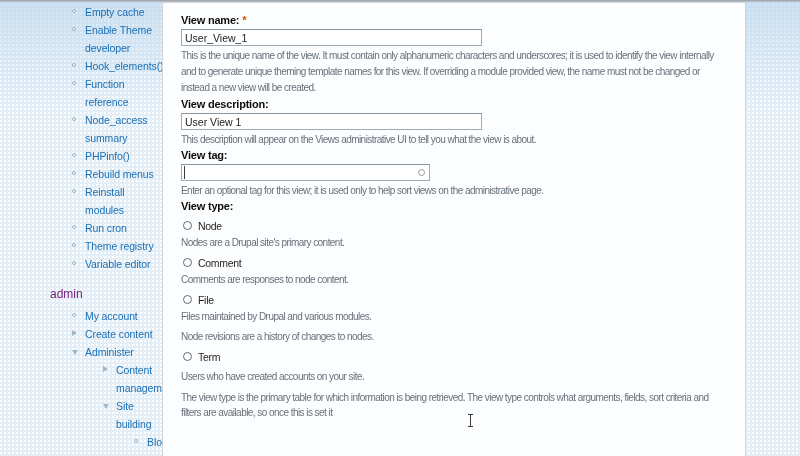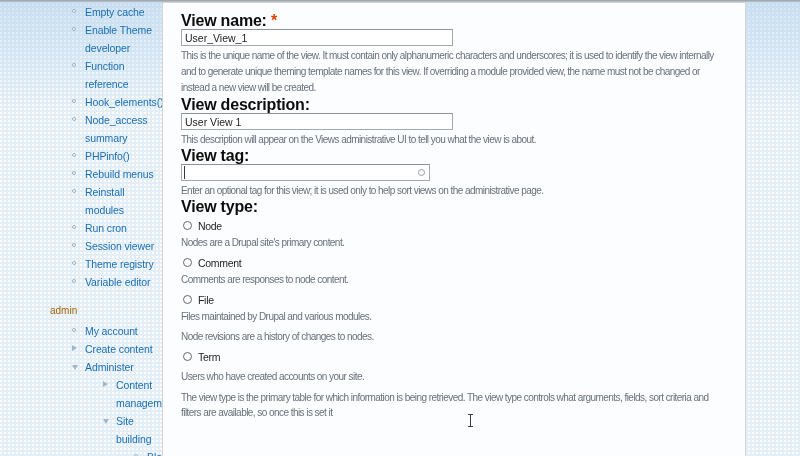--- a/index.html
+++ b/index.html
@@ -23,32 +23,32 @@
   .nav { padding-left:72px; }
   .nav ul { margin-left:18px; }
   .nav li { position:relative; padding-left:13px; line-height:18px; }
   .nav a { color:#1a6fb5; text-decoration:none; display:inline-block; }
   .blt { position:absolute; left:0; top:6px; display:block; }
   .blt.circle { width:4px; height:4px; border:1px solid #9ab0bf; border-radius:50%; background:#fdfdfd; }
   .blt.tri-right { top:5px; width:0; height:0; border-left:5px solid #a3b6c4;
     border-top:3.5px solid transparent; border-bottom:3.5px solid transparent; }
   .blt.tri-down { top:7px; width:0; height:0; border-top:5px solid #a3b6c4;
     border-left:3.5px solid transparent; border-right:3.5px solid transparent; }
-  .admin-heading { font-size:10px; color:#a16207; margin:14px 0 6px 50px; letter-spacing:0; }
+  .admin-heading { font-size:12px; color:#701a75; margin:14px 0 6px 50px; letter-spacing:0; }
   .tools { margin-top:1px; }
 
   
   .content { position:absolute; left:162px; top:2px; width:584px; height:454px;
     background:#fcfdfe; border:1px solid #d4d4d4; border-bottom:none; }
   .form { padding:11px 14px 0 18px; position:relative; }
   .form-item { margin-bottom:2px; }
-  .flabel { display:block; font-weight:bold; font-size:16px; letter-spacing:-.2px;
+  .flabel { display:block; font-weight:bold; font-size:11px; letter-spacing:-.2px;
     color:#0d0d0d; line-height:13px; margin-bottom:2px; }
   .req { color:#e04500; }
-  .txt { display:block; width:272px; height:17px; border:1px solid #a0aab2; border-top-color:#8a949c;
+  .txt { display:block; width:301px; height:17px; border:1px solid #a0aab2; border-top-color:#8a949c;
     background:#fff; font-family:"Liberation Sans",sans-serif; font-size:10.5px; color:#222;
     padding:0 3px; margin-bottom:1px; }
   .tag-wrap { position:relative; width:249px; margin-bottom:1px; }
   .tag-wrap .txt { width:249px; }
   .throbber { position:absolute; right:5px; top:5px; width:7px; height:7px;
     border:1px solid #9a9a9a; border-radius:50%; background:#fff; }
   .caret { position:absolute; left:3px; top:2px; width:1px; height:13px; background:#3a3a3a; }
   .help { font-size:10px; letter-spacing:-.55px; color:#68717b; line-height:16px;
     white-space:pre-line; width:556px; margin:2px 0 0 0; }
   .help.single { line-height:15px; }
@@ -74,28 +74,27 @@
       linear-gradient(#3c3c3c,#3c3c3c) 1px 0 / 5px 1px no-repeat,
       linear-gradient(#3c3c3c,#3c3c3c) 1px 12px / 5px 1px no-repeat; }
 </style>
 </head>
 <body>
 
 <div class="sidebar">
   <ul class="nav tools">
     <li><span class="blt circle"></span><a href="#">Empty cache</a></li>
     <li><span class="blt circle"></span><a href="#">Enable Theme developer</a></li>
+    <li><span class="blt circle"></span><a href="#">Hook_elements()</a></li>
     <li><span class="blt circle"></span><a href="#">Function reference</a></li>
-    <li><span class="blt circle"></span><a href="#">Hook_elements()</a></li>
     <li><span class="blt circle"></span><a href="#">Node_access summary</a></li>
     <li><span class="blt circle"></span><a href="#">PHPinfo()</a></li>
     <li><span class="blt circle"></span><a href="#">Rebuild menus</a></li>
     <li><span class="blt circle"></span><a href="#">Reinstall modules</a></li>
     <li><span class="blt circle"></span><a href="#">Run cron</a></li>
-    <li><span class="blt circle"></span><a href="#">Session viewer</a></li>
     <li><span class="blt circle"></span><a href="#">Theme registry</a></li>
     <li><span class="blt circle"></span><a href="#">Variable editor</a></li>
   </ul>
 
   <div class="admin-heading">admin</div>
 
   <ul class="nav">
     <li><span class="blt circle"></span><a href="#">My account</a></li>
     <li><span class="blt tri-right"></span><a href="#">Create content</a></li>
     <li><span class="blt tri-down"></span><a href="#">Administer</a>

